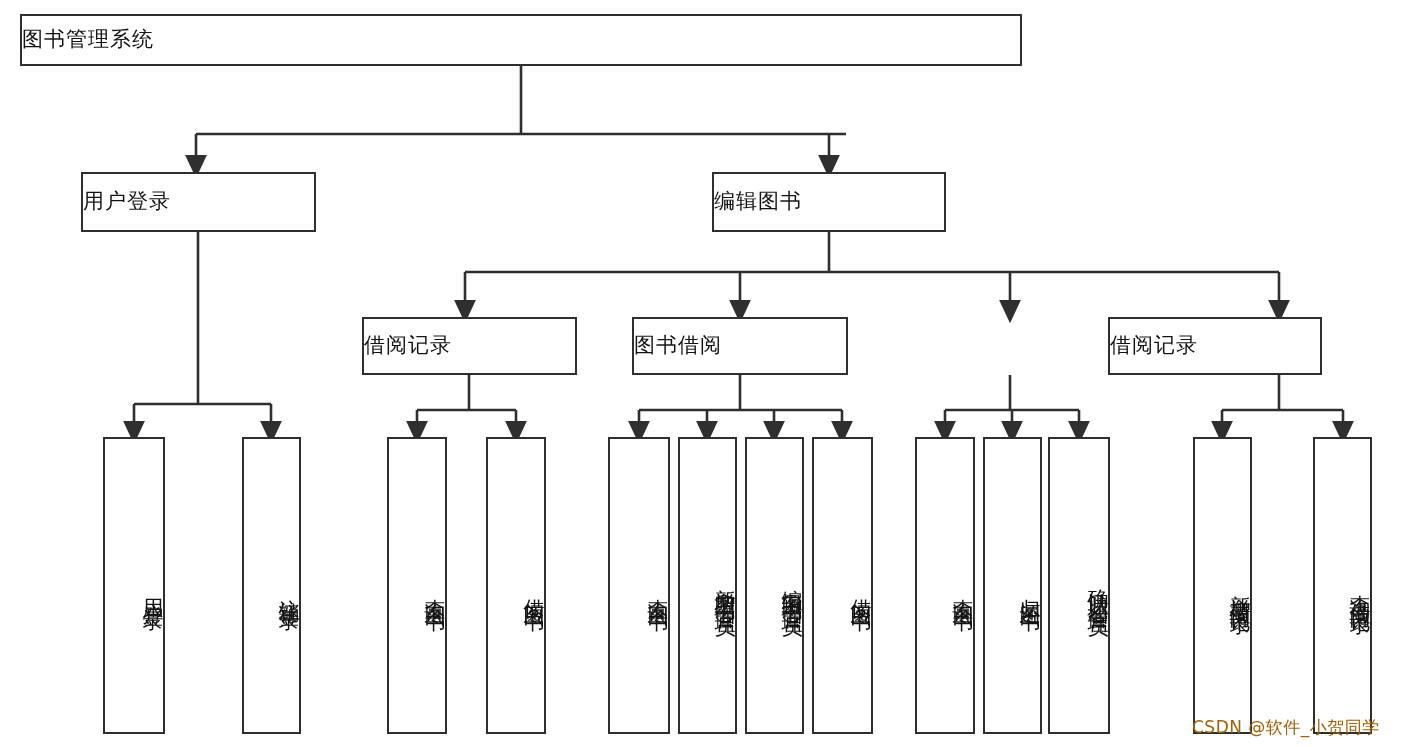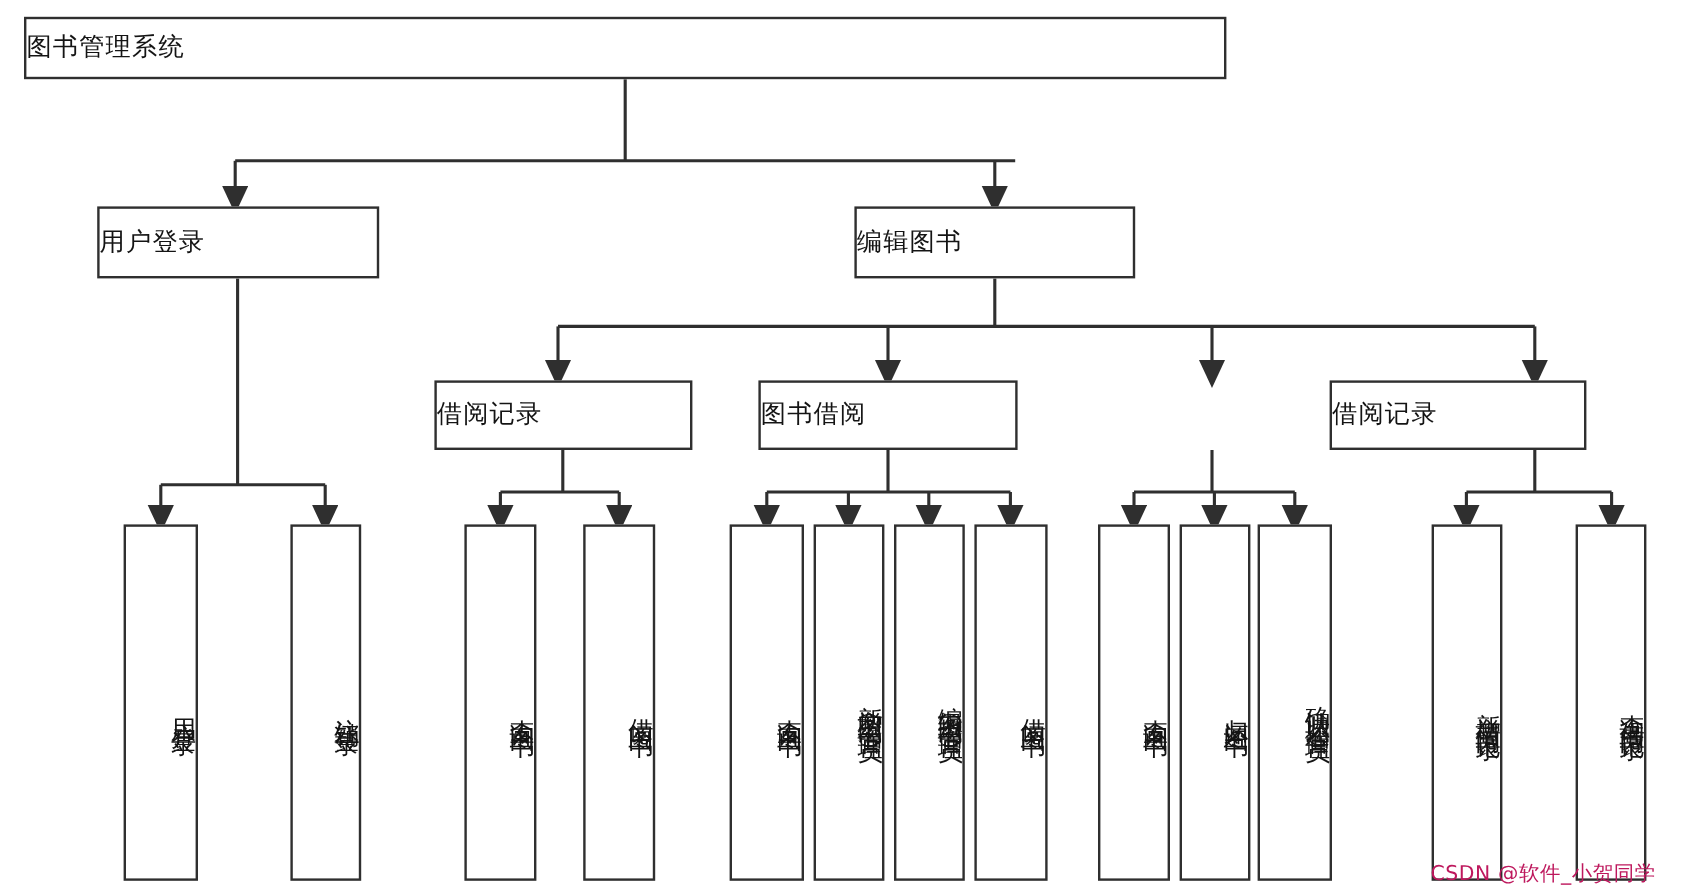--- a/index.html
+++ b/index.html
@@ -55,21 +55,21 @@
     justify-content: center;
   }
   .node-v .vlabel {
     writing-mode: vertical-rl;
     text-orientation: upright;
     display: block;
   }
   .watermark {
     position: absolute;
     font-size: 17px;
-    color: #be185d;
+    color: #a16207;
     white-space: nowrap;
     letter-spacing: 0.5px;
   }
 </style>
 </head>
 <body>
 
 <div id="canvas">
 
   <svg class="wires" viewBox="0 0 1405 747" xmlns="http://www.w3.org/2000/svg">

